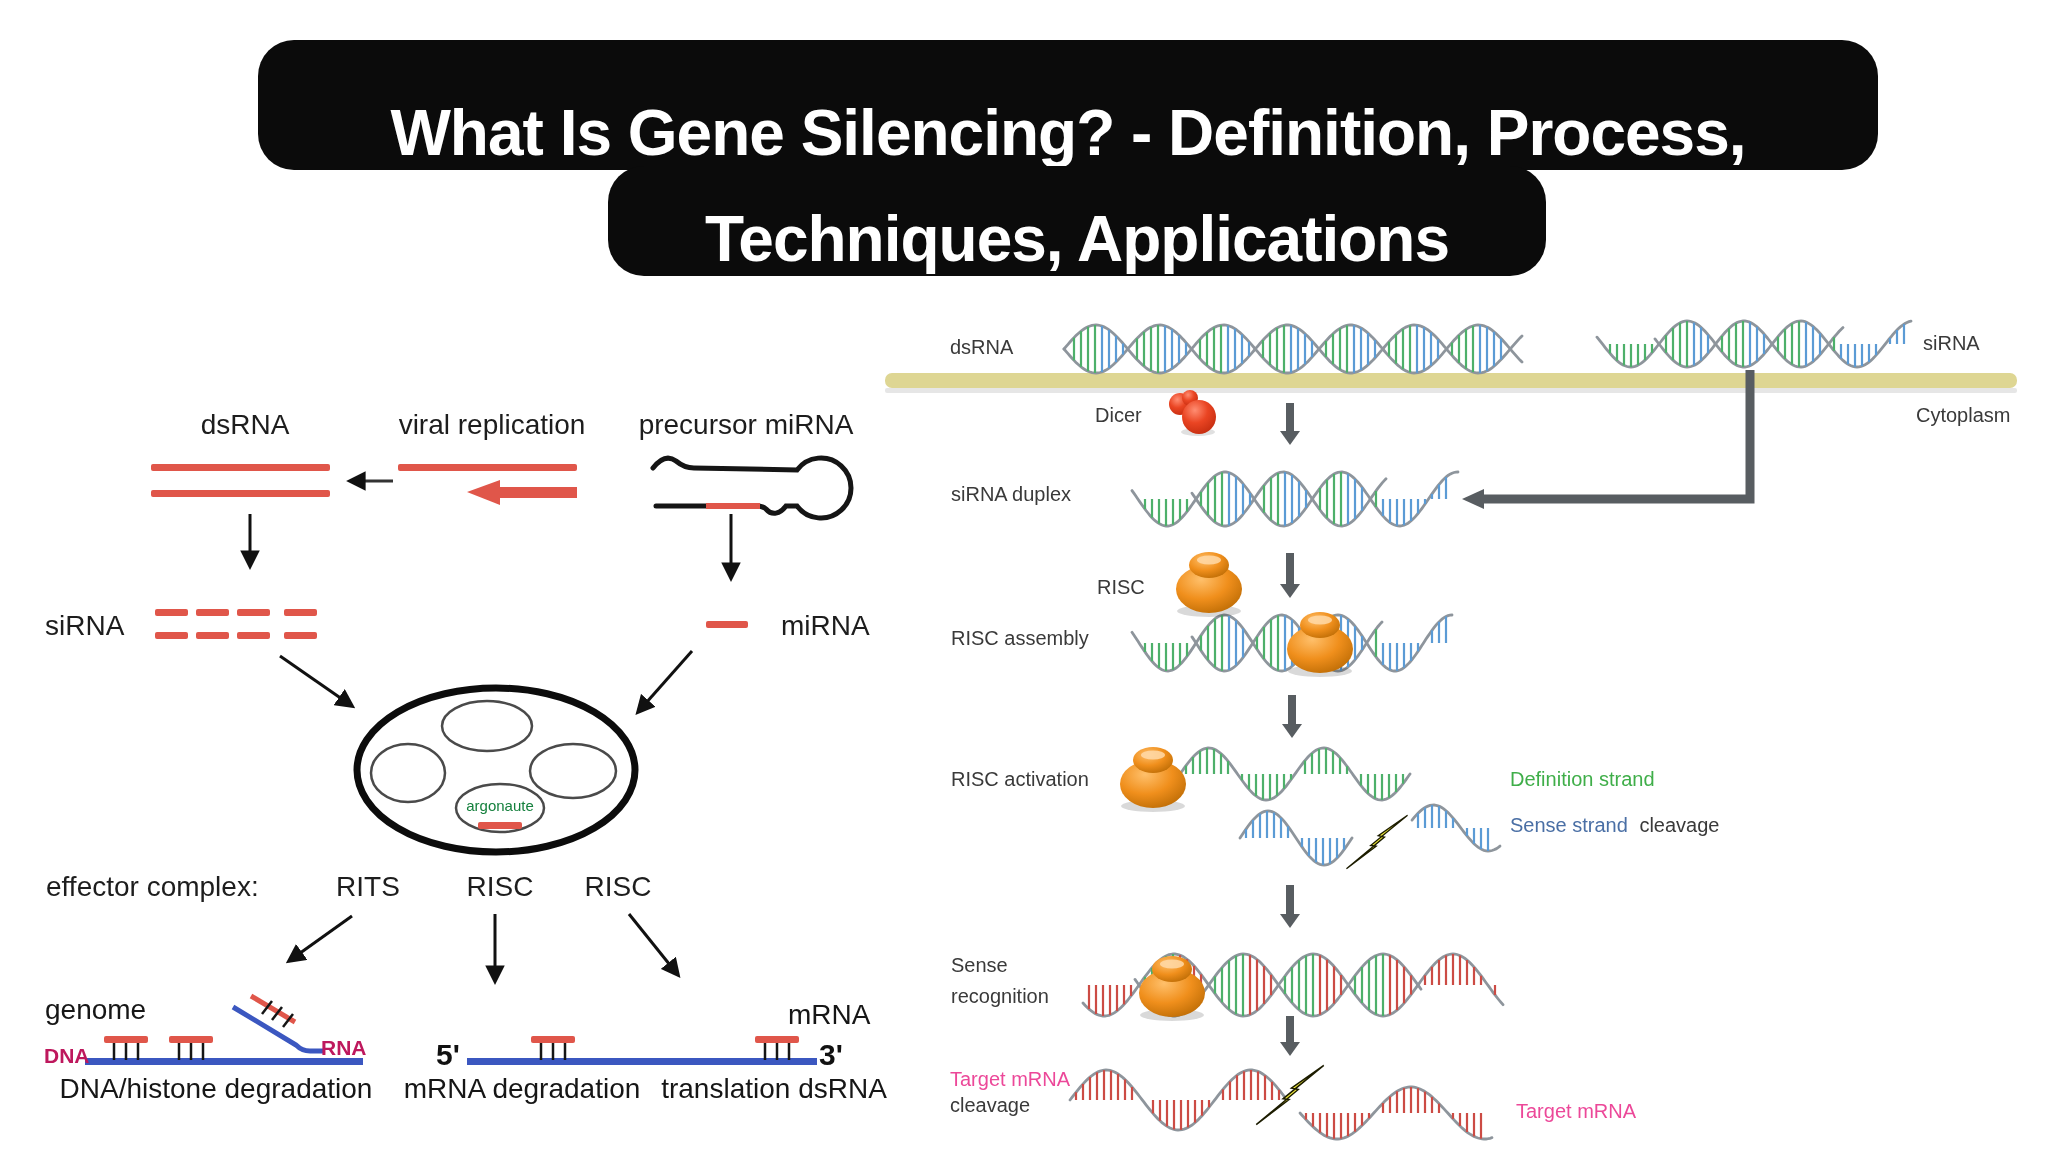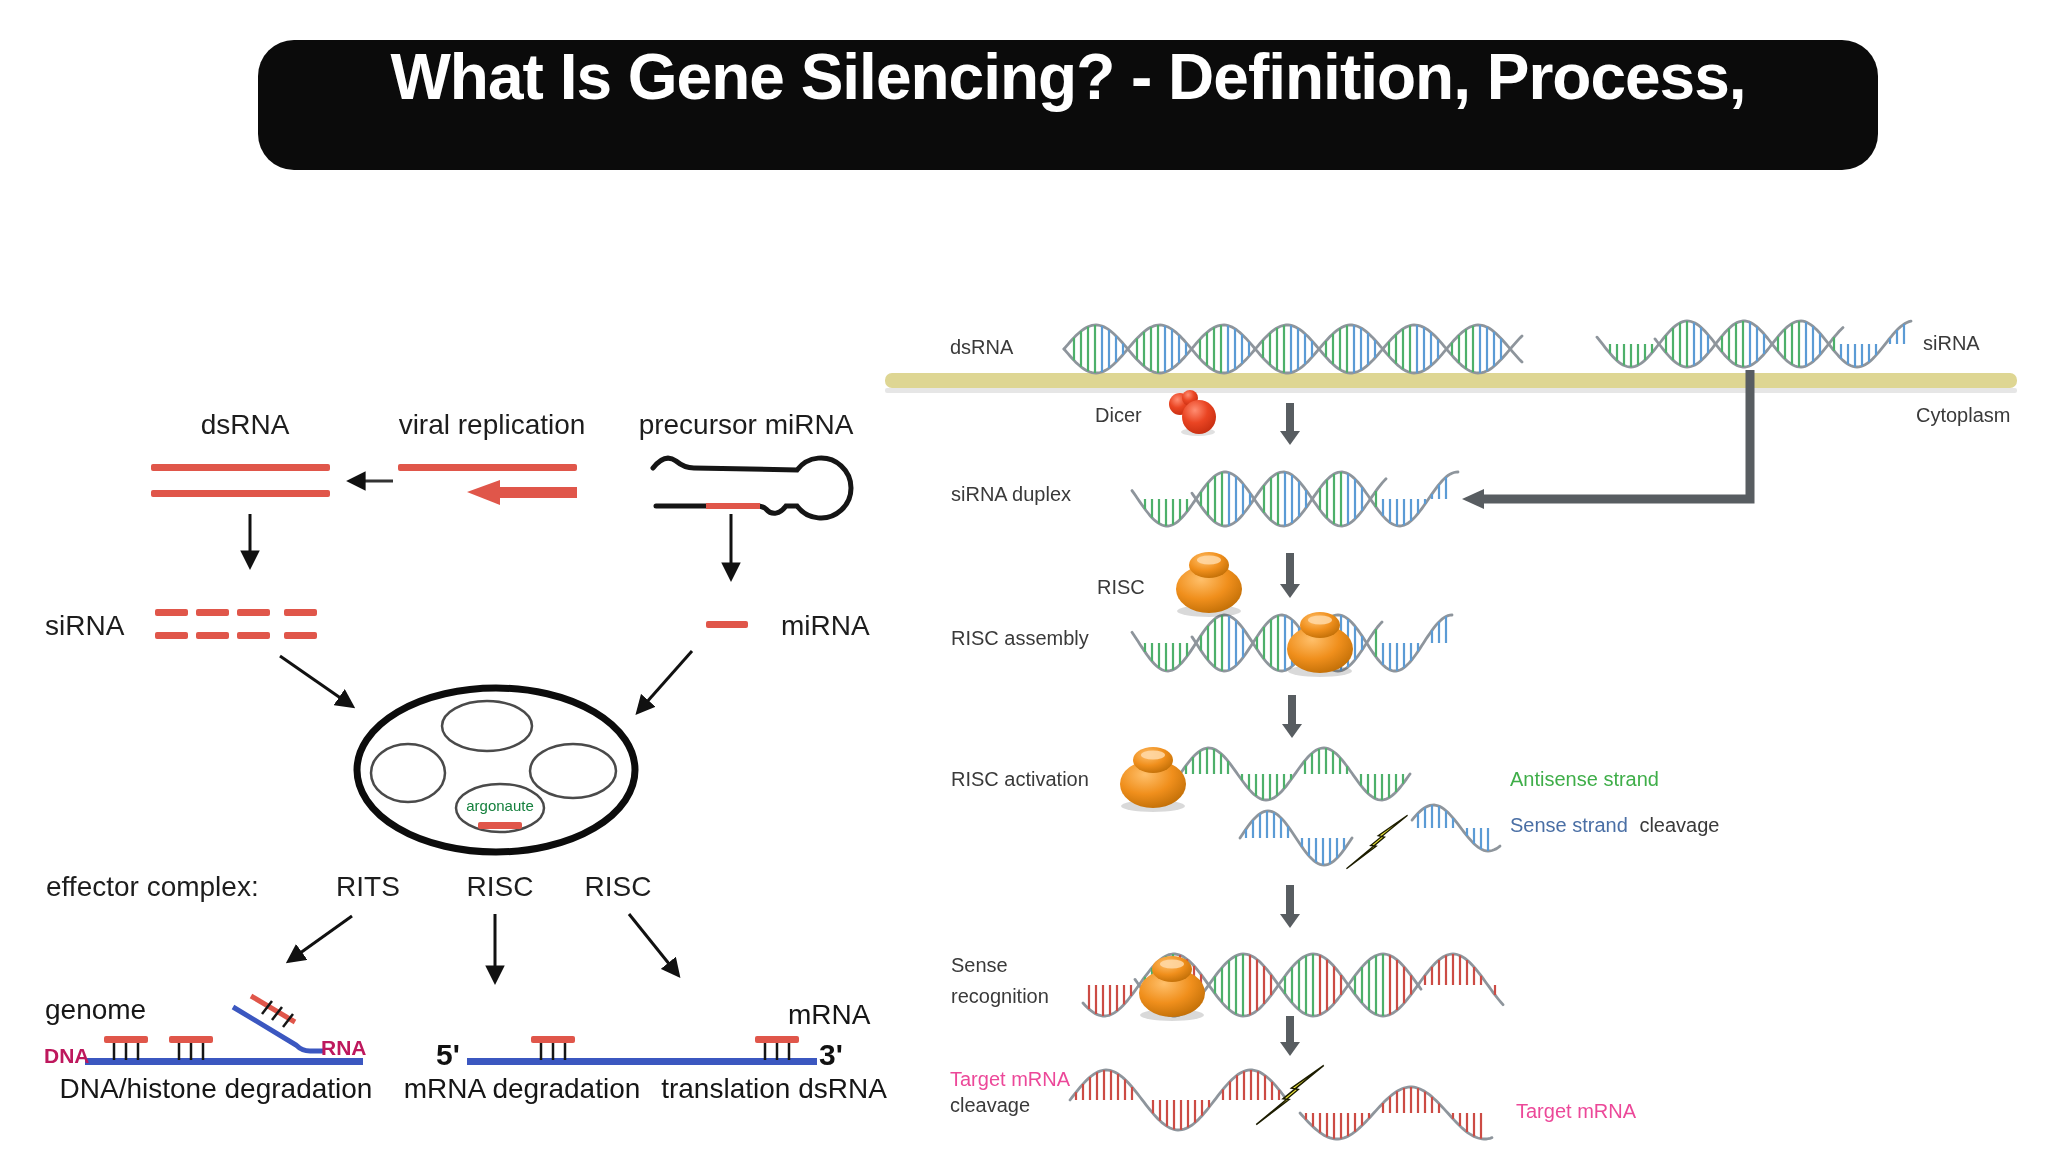--- a/index.html
+++ b/index.html
@@ -14,31 +14,34 @@
   .bold21{font-size:21px;font-weight:bold;color:#be185d;}
   .bold30{font-size:30px;font-weight:bold;color:#111;}
   .argo{font-size:15px;color:#15803d;font-weight:500;}
   
   .R{font-size:20px;color:#3a3a3a;}
   .pre{white-space:pre-line;line-height:1.55;}
   .green{color:#3fae49;}
   .blue{color:#4a6fa5;}
   .red{color:#ec4899;}
   
-  .tbox{position:absolute;background:#0b0b0b;border-radius:36px;display:flex;align-items:flex-start;
+  .tbox{position:absolute;background:#0b0b0b;border-radius:36px;display:flex;align-items:flex-end;
         justify-content:center;z-index:3;}
   .ttext{color:#ffffff;font-weight:800;font-size:64px;letter-spacing:-1px;}
 </style>
 </head>
 <body>
 
 <div id="canvas">
 
   <div class="tbox" style="left:258px;top:40px;width:1620px;height:130px;">
     <div class="ttext">What Is Gene Silencing? - Definition, Process,</div>
+  </div>
+  <div class="tbox" style="left:608px;top:166px;width:938px;height:110px;">
+    <div class="ttext">Techniques, Applications</div>
   </div>
 
   <svg id="decor" width="2048" height="1152">
       <defs>
         <marker id="ah" viewBox="0 0 10 10" refX="8" refY="5" markerWidth="6.5" markerHeight="6.5" orient="auto">
           <path d="M0,0 L10,5 L0,10 z" fill="#111111"></path>
         </marker>
         <radialGradient id="gOr" cx="38%" cy="30%" r="75%">
           <stop offset="0%" stop-color="#ffc06b"></stop>
           <stop offset="55%" stop-color="#f08f1c"></stop>
@@ -558,21 +561,21 @@
   <div class="lbl cap Lc" style="left:774px;top:1073px">translation dsRNA</div>
 
   <div class="lbl R" style="left:950px;top:336px">dsRNA</div>
   <div class="lbl R" style="left:1923px;top:332px">siRNA</div>
   <div class="lbl R" style="left:1095px;top:404px">Dicer</div>
   <div class="lbl R" style="left:1916px;top:404px">Cytoplasm</div>
   <div class="lbl R" style="left:951px;top:483px">siRNA duplex</div>
   <div class="lbl R" style="left:1097px;top:576px">RISC</div>
   <div class="lbl R" style="left:951px;top:627px">RISC assembly</div>
   <div class="lbl R" style="left:951px;top:768px">RISC activation</div>
-  <div class="lbl R green" style="left:1510px;top:768px">Antisense strand</div>
+  <div class="lbl R green" style="left:1510px;top:768px">Definition strand</div>
   <div class="lbl R" style="left:1510px;top:814px">
     <span class="blue">Sense strand</span>
     <span style="margin-left:6px">cleavage</span>
   </div>
   <div class="lbl R pre" style="left:951px;top:950px">Sense
 recognition</div>
   <div class="lbl R red" style="left:950px;top:1068px">Target mRNA</div>
   <div class="lbl R" style="left:950px;top:1094px">cleavage</div>
   <div class="lbl R red" style="left:1516px;top:1100px">Target mRNA</div>
 </div>

